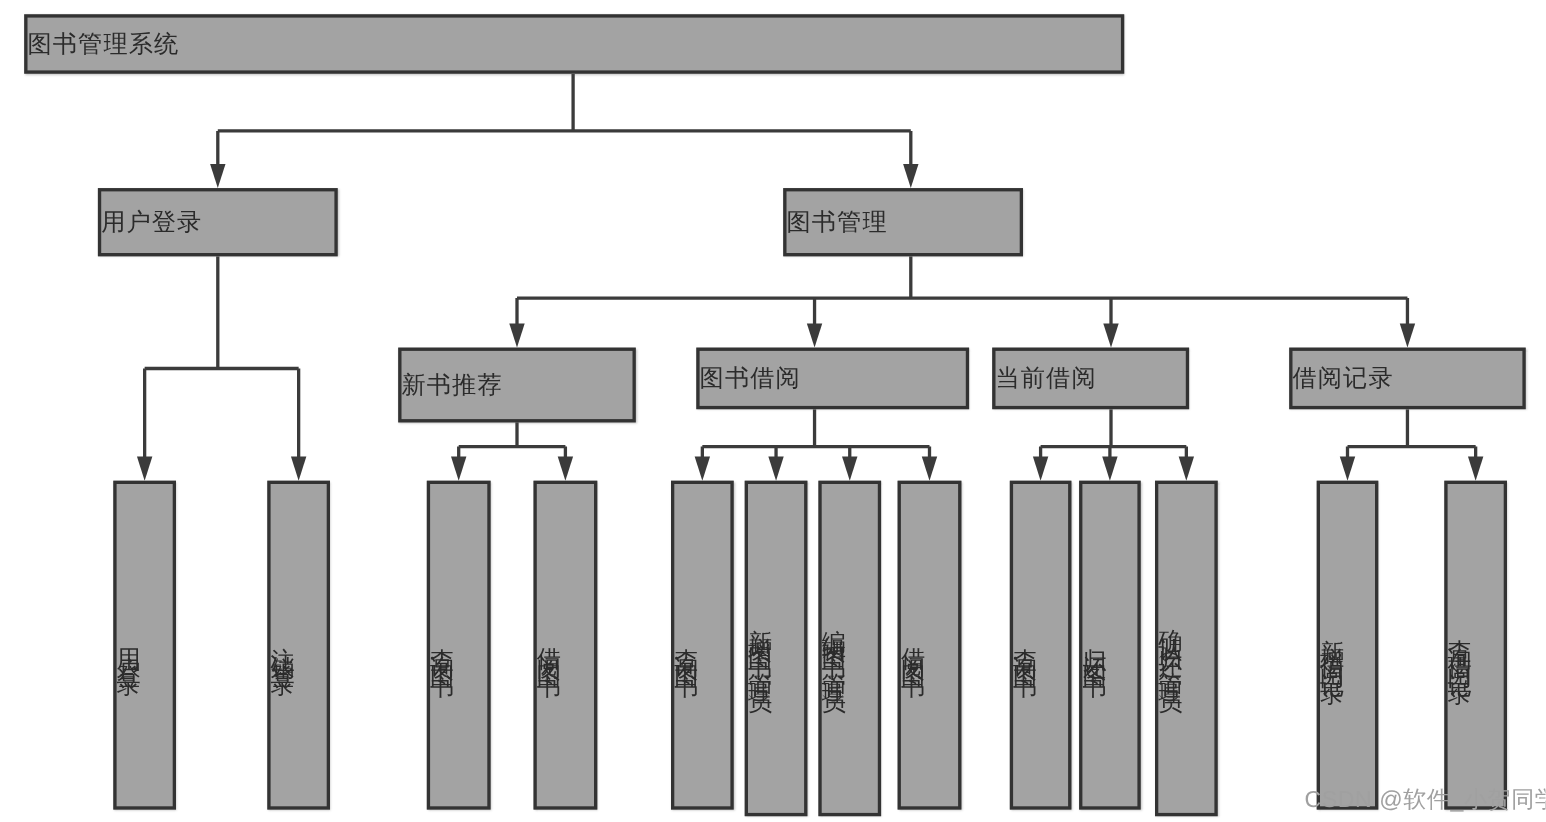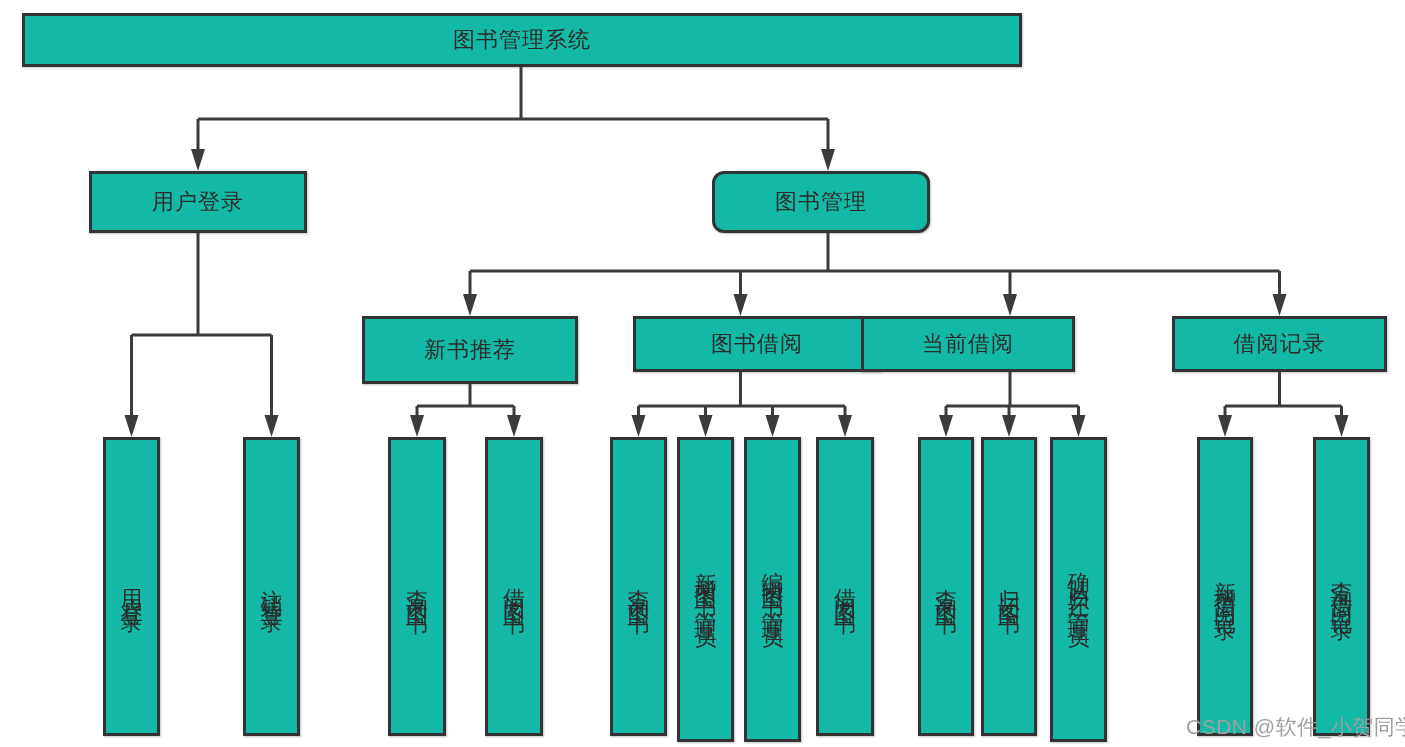--- a/index.html
+++ b/index.html
@@ -24,26 +24,25 @@
   .connectors{
     position:absolute;
     left:0;top:0;
     width:1405px;
     height:747px;
     color:var(--line);
   }
   .node{
     position:absolute;
     box-sizing:border-box;
-    background:#14b8a6;
+    background:#a3a3a3;
     border:3px solid var(--box_border);
     box-shadow:1px 1px 2px rgba(80,80,80,0.35);
     display:flex;
     align-items:center;
-    justify-content:center;
     color:var(--text);
     font-size:22px;
     line-height:1;
   }
   .node .hlabel{
     white-space:nowrap;
     letter-spacing:1px;
   }
   .node .vlabel{
     writing-mode:vertical-rl;
@@ -112,31 +111,31 @@
     </g>
   </svg>
 
   <div class="node" style="left:22px;top:13px;width:1000px;height:54px;">
     <span class="hlabel">图书管理系统</span>
   </div>
 
   <div class="node" style="left:89px;top:171px;width:218px;height:62px;">
     <span class="hlabel">用户登录</span>
   </div>
-  <div class="node" style="left:712px;top:171px;width:218px;height:62px;border-radius:12px;">
+  <div class="node" style="left:712px;top:171px;width:218px;height:62px;">
     <span class="hlabel">图书管理</span>
   </div>
 
   <div class="node" style="left:362px;top:316px;width:216px;height:68px;">
     <span class="hlabel">新书推荐</span>
   </div>
   <div class="node" style="left:633px;top:316px;width:248px;height:56px;">
     <span class="hlabel">图书借阅</span>
   </div>
-  <div class="node" style="left:861px;top:316px;width:214px;height:56px;">
+  <div class="node" style="left:902px;top:316px;width:179px;height:56px;">
     <span class="hlabel">当前借阅</span>
   </div>
   <div class="node" style="left:1172px;top:316px;width:215px;height:56px;">
     <span class="hlabel">借阅记录</span>
   </div>
 
   <div class="node" style="left:103px;top:437px;width:57px;height:299px;">
     <span class="vlabel">用户登录</span>
   </div>
   <div class="node" style="left:243px;top:437px;width:57px;height:299px;">

